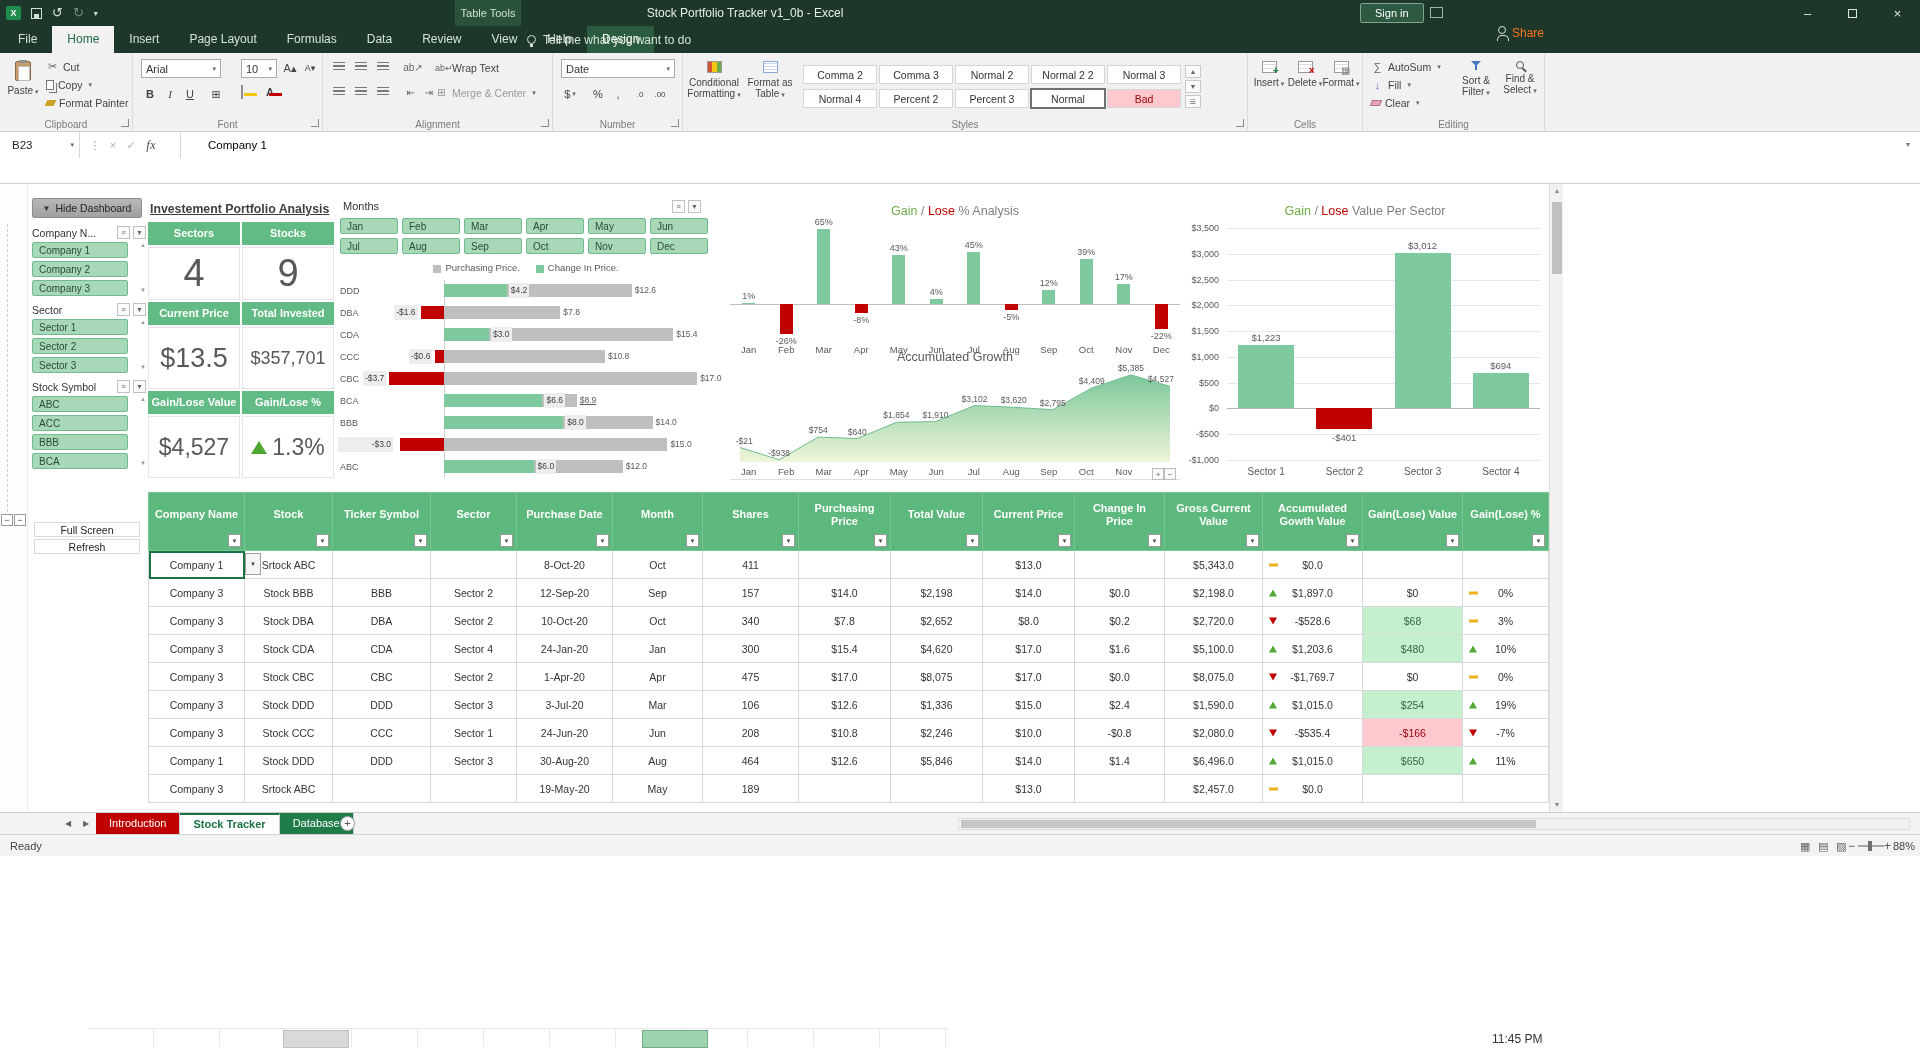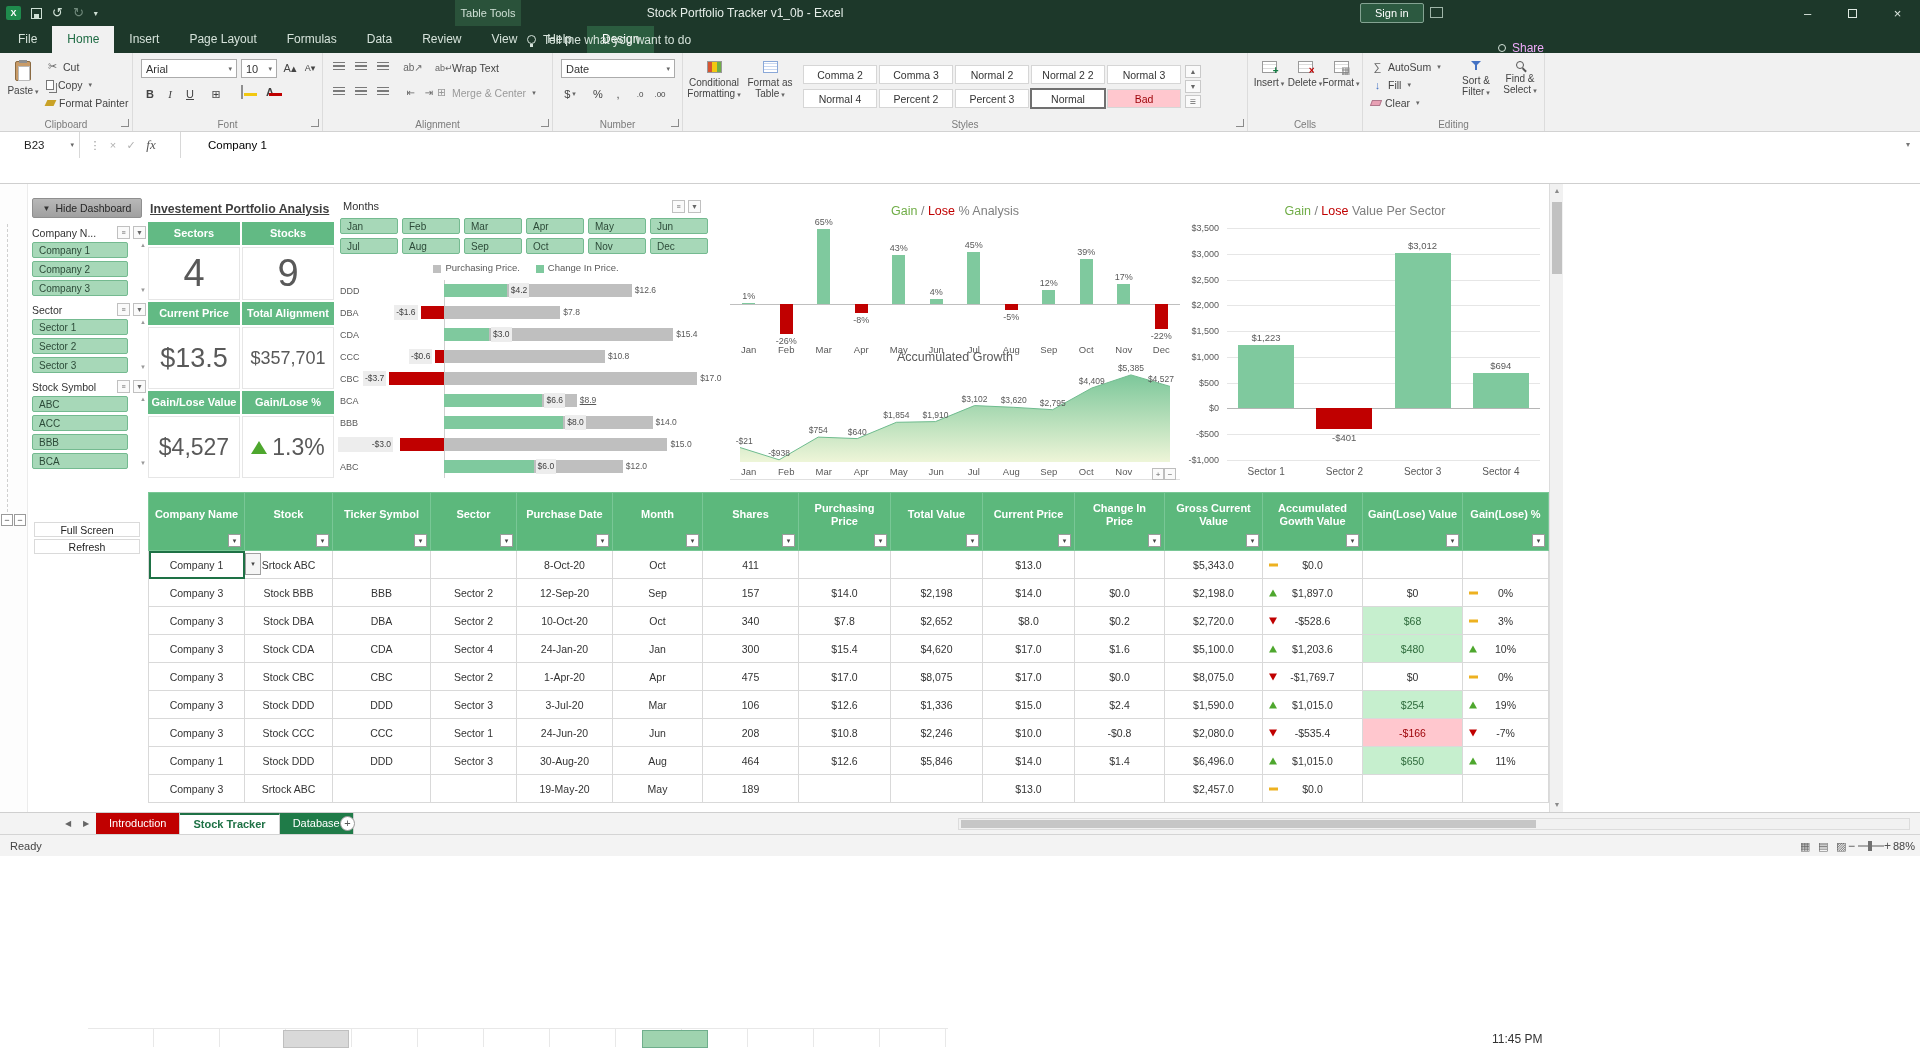--- a/index.html
+++ b/index.html
@@ -30,21 +30,21 @@
 
 
 #tabrow{position:absolute;left:0;top:26px;width:1920px;height:27px;background:#1d382a}
 #ribbon-tabs{position:absolute;left:3px;top:0;height:27px;display:flex}
 .rtab{padding:0 15px;height:27px;line-height:27px;font-size:12px;color:#d5e2da;white-space:nowrap}
 .rtab.active{background:#f1f1f1;color:#1e6b43}
 .rtab.ctx{background:#2b5c3f;color:#fff}
 #tellme{position:absolute;left:527px;top:0;height:27px;display:flex;align-items:center;gap:7px;color:#d5e2da;font-size:12px}
 .bulb{width:9px;height:9px;border:1.3px solid #d5e2da;border-radius:50%;position:relative}
 .bulb::after{content:"";position:absolute;left:2px;bottom:-4px;width:3px;height:3px;background:#d5e2da}
-#share{position:absolute;left:1498px;top:8px;height:27px;display:flex;align-items:center;gap:6px;color:#f0abfc;font-size:12px}
+#share{position:absolute;left:1498px;top:0;height:27px;display:flex;align-items:flex-start;gap:6px;color:#f97316;font-size:12px}
 .person{width:8px;height:8px;border:1.2px solid #d5e2da;border-radius:50%;position:relative}
 .person::after{content:"";position:absolute;left:-2px;top:8px;width:10px;height:5px;border:1.2px solid #d5e2da;border-bottom:none;border-radius:5px 5px 0 0}
 
 
 #ribbon{position:absolute;left:0;top:53px;width:1920px;height:79px;background:#f1f1f1;border-bottom:1px solid #d2d2d2}
 .rgroup{position:absolute;top:0;height:78px;border-right:1px solid #dcdcdc}
 .glabel{position:absolute;bottom:1px;left:0;right:0;text-align:center;font-size:10px;color:#7b7b7b}
 .launcher{position:absolute;right:3px;bottom:4px;width:8px;height:8px;border-right:1.3px solid #8a8a8a;border-bottom:1.3px solid #8a8a8a}
 .bigbtn{position:absolute;top:4px;width:38px;height:56px;display:flex;flex-direction:column;align-items:center;
   justify-content:flex-start;gap:4px;padding-top:4px;font-size:10px;color:#444;text-align:center;line-height:11px}
@@ -79,21 +79,21 @@
 .funnel::before{content:"";position:absolute;left:1px;top:0;border-left:5px solid transparent;border-right:5px solid transparent;border-top:5px solid #4472c4}
 .funnel::after{content:"";position:absolute;left:5px;top:4px;width:2px;height:5px;background:#4472c4}
 .mag{position:relative;width:8px;height:8px;border:1.5px solid #555;border-radius:50%}
 .mag::after{content:"";position:absolute;width:5px;height:1.5px;background:#555;transform:rotate(45deg);right:-4px;bottom:-2px}
 .eraser{width:10px;height:6px;background:#e8a0b4;border:1px solid #b0788c;transform:skewX(-20deg)}
 .chevup{position:absolute;left:1552px;top:112px;width:7px;height:7px;border-left:1.5px solid #666;border-top:1.5px solid #666;transform:rotate(45deg)}
 
 
 #fbar{position:absolute;left:0;top:132px;width:1920px;height:52px;background:#fff;border-bottom:1px solid #cfcfcf}
 #namebox{position:absolute;left:0;top:0;width:80px;height:26px;border-right:1px solid #d8d8d8;font-size:11.5px;
-  color:#222;display:flex;align-items:center;padding-left:24px;justify-content:space-between;padding-right:5px}
+  color:#222;display:flex;align-items:center;padding-left:12px;justify-content:space-between;padding-right:5px}
 .fbico{position:absolute;top:0;height:26px;display:flex;align-items:center;justify-content:center;width:18px;color:#b0b0b0;font-size:11px}
 #fx{color:#555;font-family:"Liberation Serif",serif;font-style:italic;font-size:13px}
 #fval{position:absolute;left:180px;top:0;height:26px;line-height:26px;padding-left:27px;font-size:11.5px;color:#000;border-left:1px solid #d8d8d8;width:1700px}
 #fexp{position:absolute;right:10px;top:8px;font-size:8px;color:#777}
 
 
 #sheet{position:absolute;left:0;top:184px;width:1920px;height:628px;background:#fff}
 #gutter{position:absolute;left:0;top:0;width:28px;height:628px;background:#fdfdfd;border-right:1px solid #ececec}
 .gline{position:absolute;left:7px;top:40px;height:288px;border-left:1px dashed #cfcfcf}
 .obox{position:absolute;width:12px;height:12px;border:1px solid #9a9a9a;background:#fff;font-size:9px;line-height:10px;text-align:center;color:#444}
@@ -306,21 +306,21 @@
       </div>
     <div class="smallbtn" style="left:46px;top:41px">
         <span class="ibrush"></span>
         <span>Format Painter</span>
       </div>
     <div class="glabel">Clipboard</div>
     <div class="launcher"></div>
   </div>
 
   <div class="rgroup" style="left:133px;width:190px">
-    <div class="combo" style="left:8px;top:6px;width:96px">
+    <div class="combo" style="left:8px;top:6px;width:80px">
         <span>Arial</span>
         <span class="dd">▾</span>
       </div>
     <div class="combo" style="left:108px;top:6px;width:36px">
         <span>10</span>
         <span class="dd">▾</span>
       </div>
     <div class="fbtn" style="left:148px;top:6px">A▴</div>
     <div class="fbtn" style="left:168px;top:6px;font-size:9px">A▾</div>
     <div class="fbtn" style="left:8px;top:32px;font-weight:bold">B</div>
@@ -549,21 +549,21 @@
   <div id="kpi-grid">
       <div class="kpi-head">Sectors</div>
       <div class="kpi-head">Stocks</div>
       <div class="kpi-val kv-0-0">
         <span>4</span>
       </div>
       <div class="kpi-val kv-0-1">
         <span>9</span>
       </div>
       <div class="kpi-head">Current Price</div>
-      <div class="kpi-head">Total Alignment</div>
+      <div class="kpi-head">Total Invested</div>
       <div class="kpi-val kv-1-0">
         <span>$13.5</span>
       </div>
       <div class="kpi-val kv-1-1">
         <span>$357,701</span>
       </div>
       <div class="kpi-head">Gain/Lose Value</div>
       <div class="kpi-head">Gain/Lose %</div>
       <div class="kpi-val kv-2-0">
         <span>$4,527</span>

